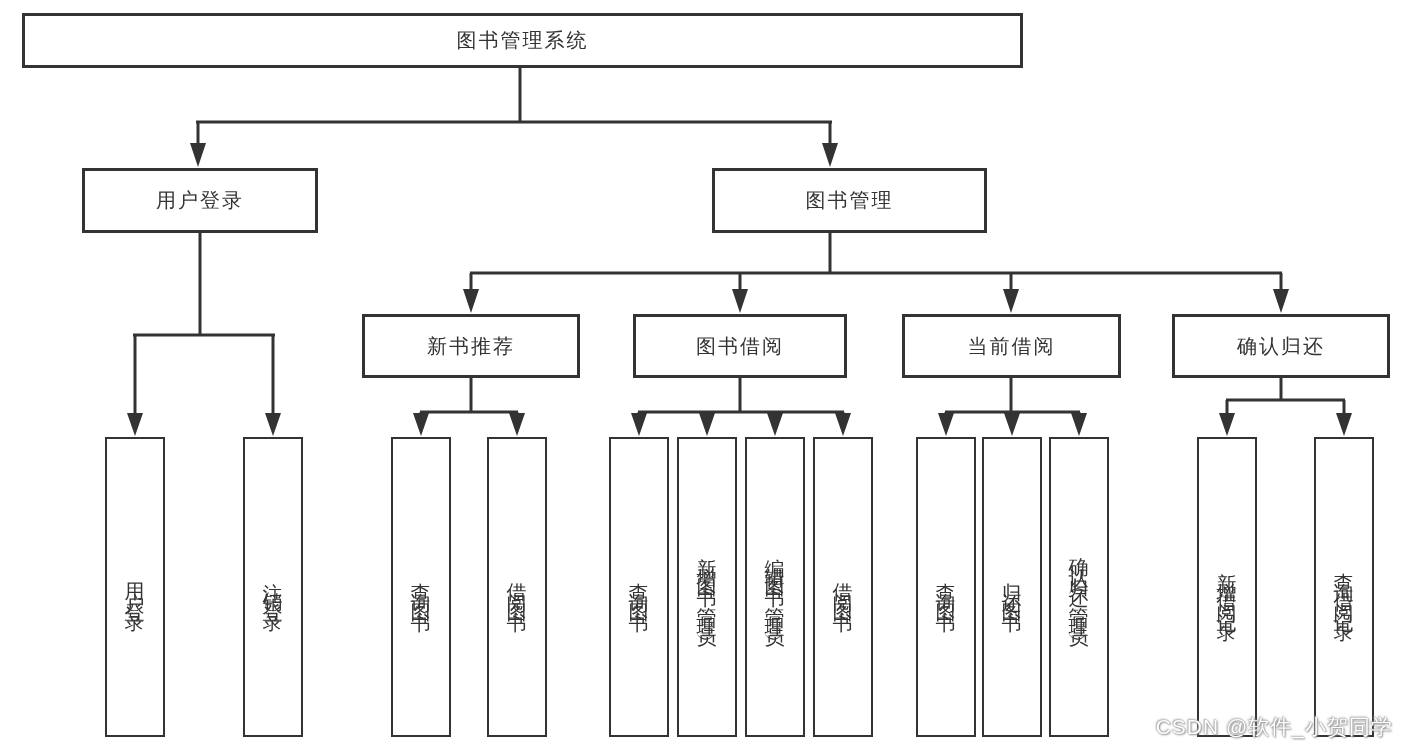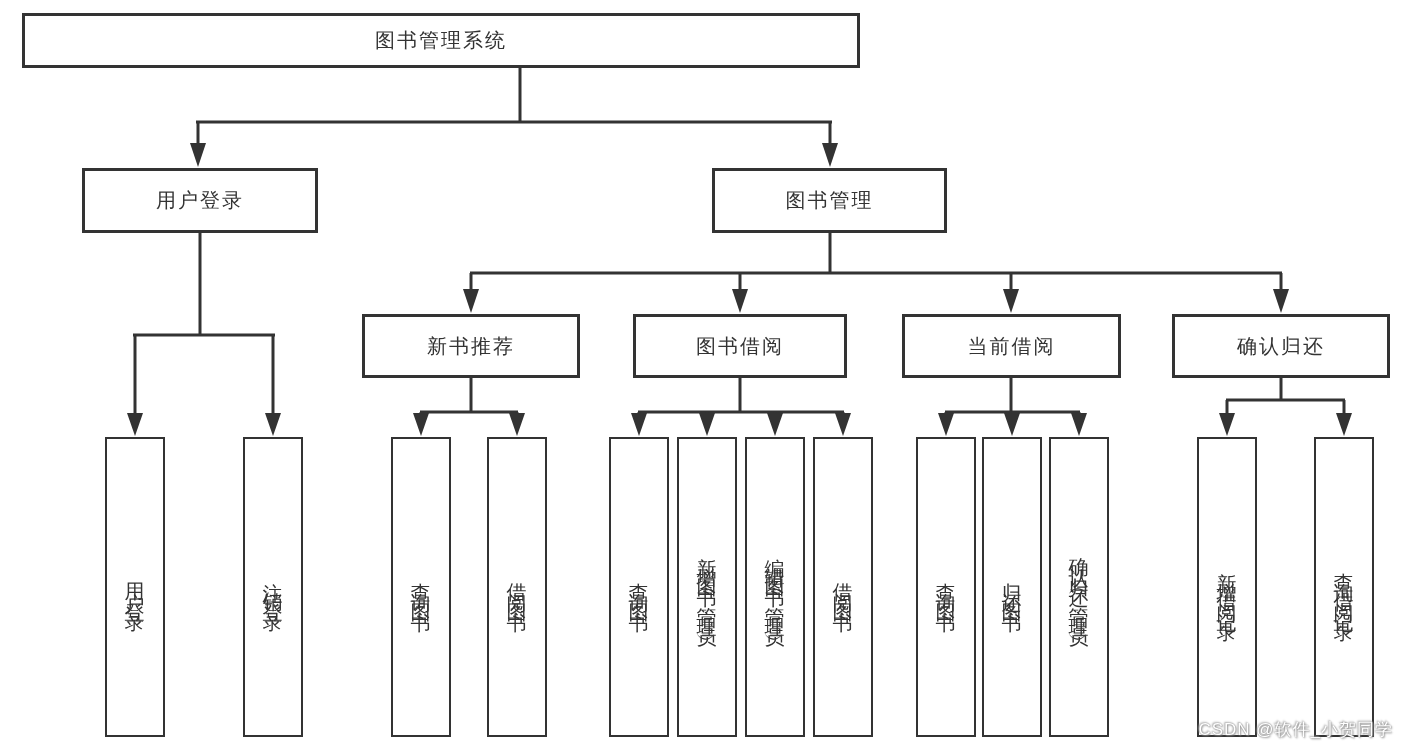--- a/index.html
+++ b/index.html
@@ -47,24 +47,24 @@
   .v-box {
     border-width: 2.5px;
   }
   .v-box .v-text {
     writing-mode: vertical-rl;
     text-orientation: mixed;
     font-size: 20px;
     letter-spacing: 10px;
     line-height: 1;
   }
-  .root-box   { left: 22px;  top: 13px;  width: 838px; height: 55px; }
+  .root-box   { left: 22px;  top: 13px;  width: 1001px; height: 55px; }
 
   .l2-user    { left: 82px;  top: 168px; width: 236px; height: 65px; }
-  .l2-book    { left: 712px; top: 168px; width: 235px; height: 65px; }
+  .l2-book    { left: 712px; top: 168px; width: 275px; height: 65px; }
 
   .l3 { top: 314px; height: 64px; }
   .l3-recommend { left: 362px;  width: 218px; }
   .l3-borrow    { left: 633px;  width: 214px; }
   .l3-current   { left: 902px;  width: 219px; text-align: right; }
   .l3-records   { left: 1172px; width: 218px; }
 
   .leaf { top: 437px; height: 300px; width: 60px; }
   .leaf-1  { left: 105px; }
   .leaf-2  { left: 243px; }
@@ -77,21 +77,21 @@
   .leaf-9  { left: 916px; }
   .leaf-10 { left: 982px; }
   .leaf-11 { left: 1049px; }
   .leaf-12 { left: 1197px; }
   .leaf-13 { left: 1314px; }
 
   .watermark {
     position: absolute;
     right: 12px;
     bottom: 6px;
-    font-size: 17px;
+    font-size: 21px;
     color: #ffffff;
     text-shadow: 0 0 1px #8a8a8a, 1px 1px 2px #8a8a8a, -1px -1px 2px #aaaaaa;
     letter-spacing: 1px;
     white-space: nowrap;
     z-index: 3;
   }
 </style>
 </head>
 <body>
 

